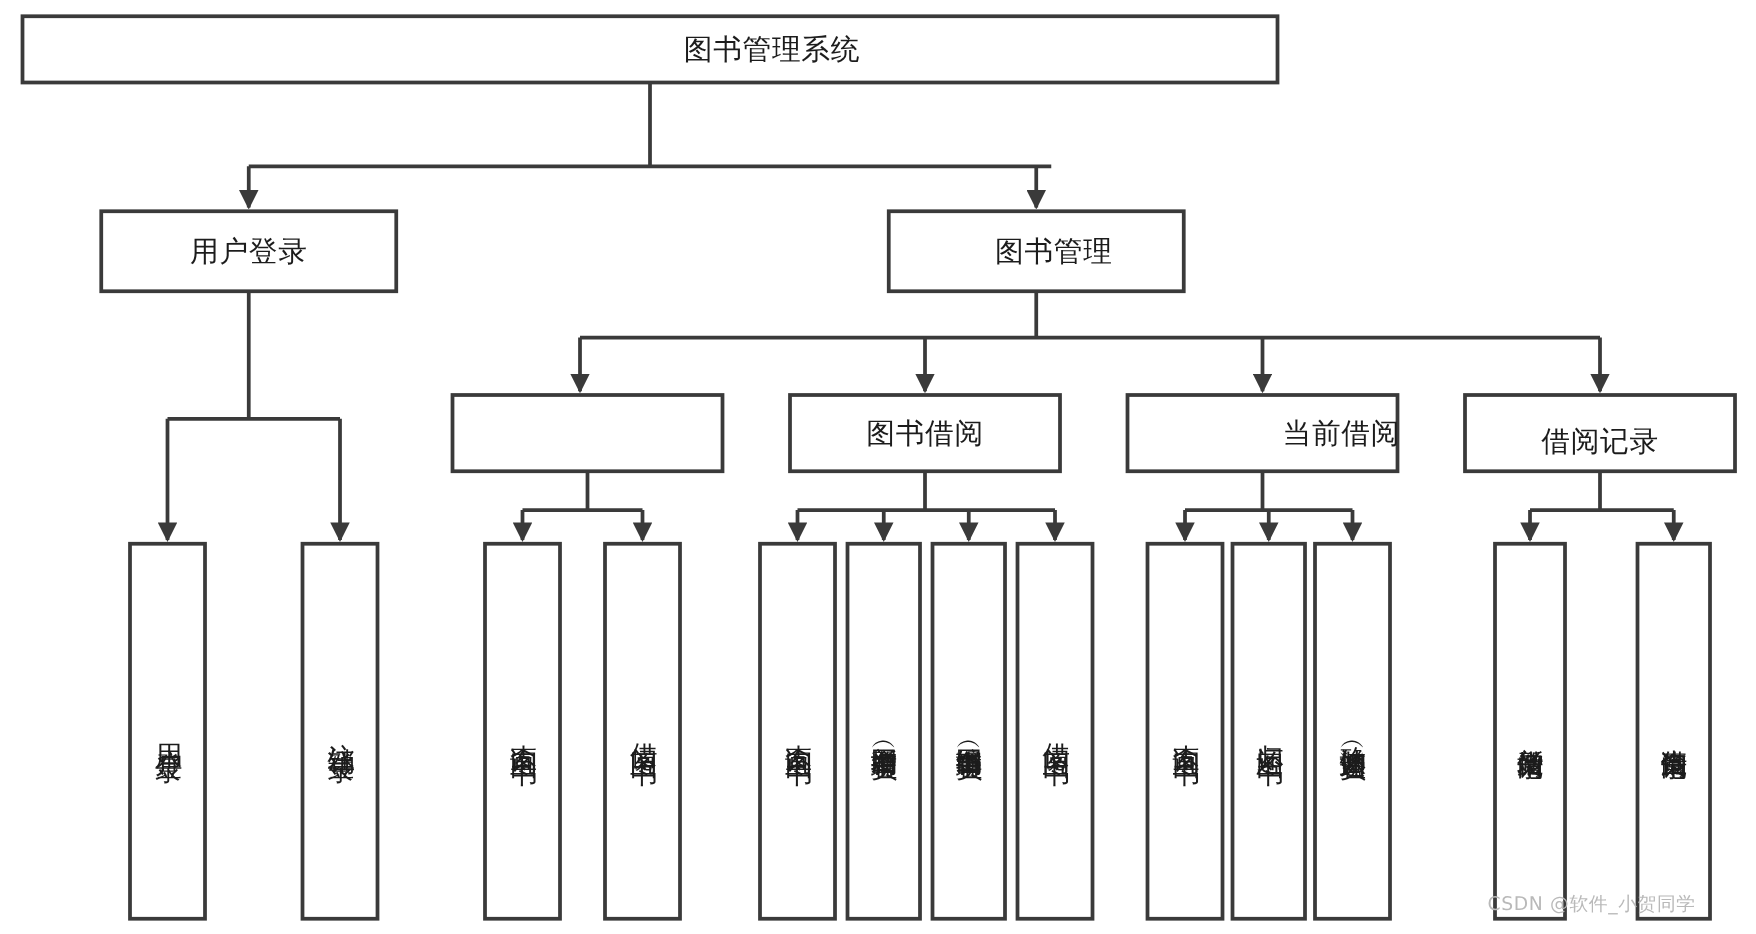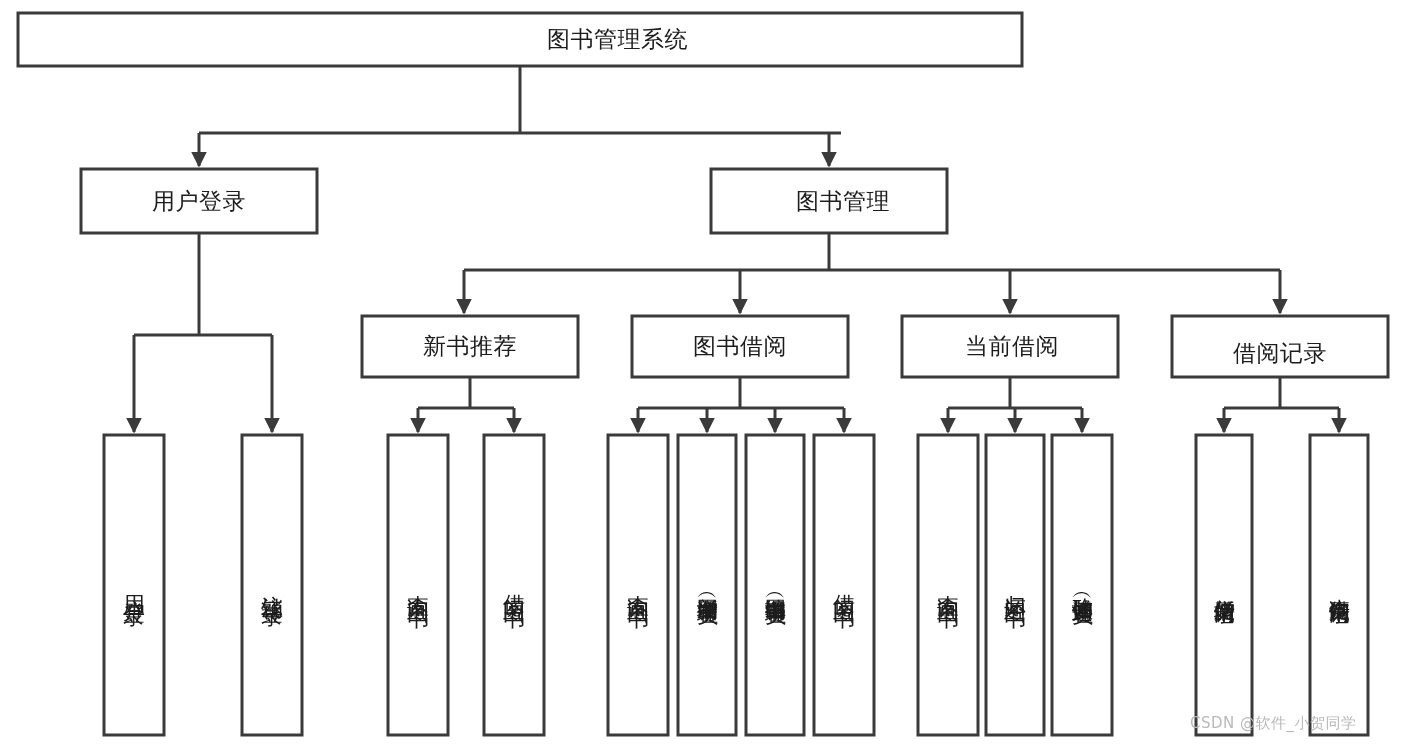--- a/index.html
+++ b/index.html
@@ -155,23 +155,22 @@
     <rect class="node-box" x="1052" y="435" width="60" height="300"></rect>
     <rect class="node-box" x="1196" y="435" width="56" height="300"></rect>
     <rect class="node-box" x="1310" y="435" width="58" height="300"></rect>
   </svg>
 
   <div class="h-label" style="left:18px;top:13px;width:1199px;height:53px;">图书管理系统</div>
 
   <div class="h-label" style="left:81px;top:169px;width:236px;height:64px;">用户登录</div>
   <div class="h-label" style="left:711px;top:169px;width:264px;height:64px;">图书管理</div>
 
-  <div class="h-label" style="left:362px;top:316px;width:216px;height:61px;">新书推荐</div>
   <div class="h-label" style="left:632px;top:316px;width:216px;height:61px;border-radius:26px;">图书借阅</div>
-  <div class="h-label" style="left:886px;top:316px;width:252px;height:61px;">当前借阅</div>
+  <div class="h-label" style="left:947px;top:316px;width:252px;height:61px;">当前借阅</div>
   <div class="h-label" style="left:1172px;top:316px;width:216px;height:75px;">借阅记录</div>
 
   <div class="v-label" style="left:104px;top:435px;width:60px;height:300px;">用户登录</div>
   <div class="v-label" style="left:242px;top:435px;width:60px;height:300px;">注销登录</div>
   <div class="v-label" style="left:388px;top:435px;width:60px;height:300px;">查询图书</div>
   <div class="v-label" style="left:484px;top:435px;width:60px;height:300px;">借阅图书</div>
   <div class="v-label" style="left:608px;top:435px;width:60px;height:300px;">查询图书</div>
   <div class="v-label tight" style="left:678px;top:435px;width:58px;height:300px;">新增图书（管理员）</div>
   <div class="v-label tight" style="left:746px;top:435px;width:58px;height:300px;">编辑图书（管理员）</div>
   <div class="v-label" style="left:814px;top:435px;width:60px;height:300px;">借阅图书</div>

